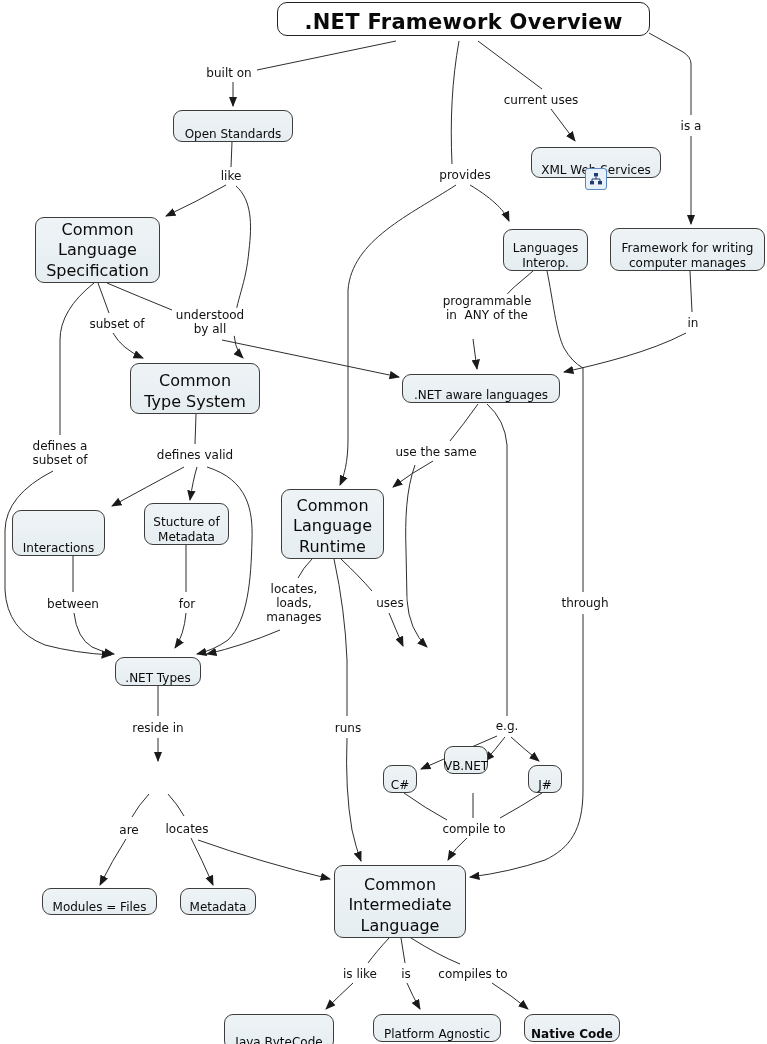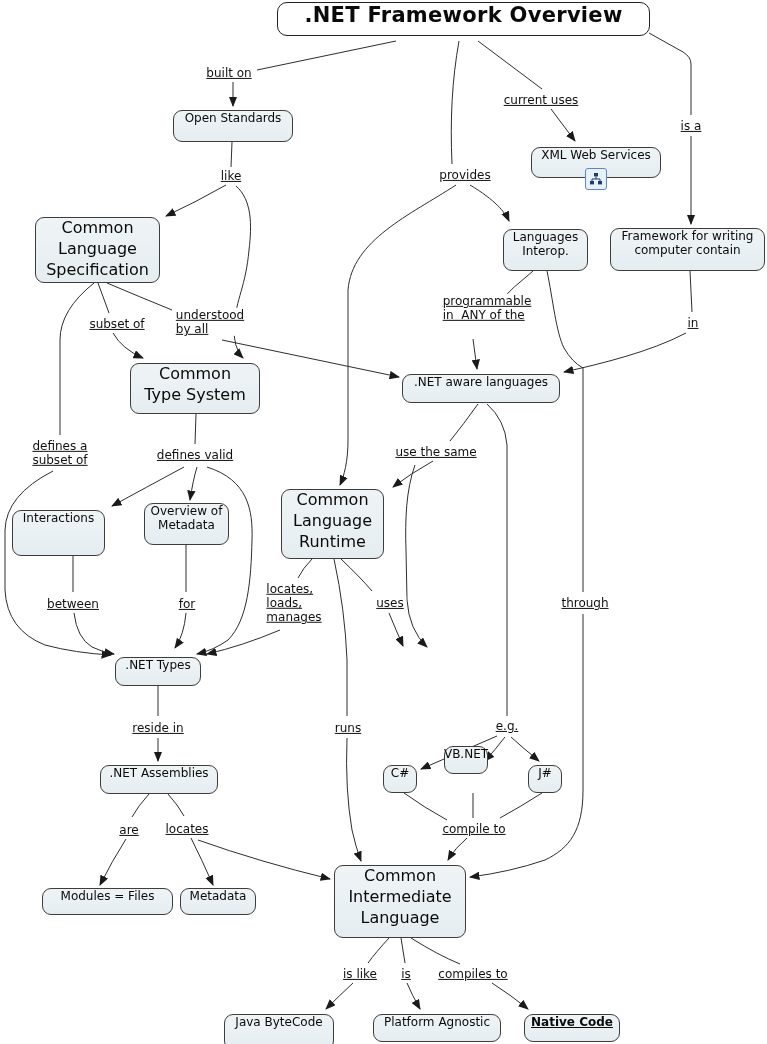--- a/index.html
+++ b/index.html
@@ -4,36 +4,36 @@
 <style>
   html,body{margin:0;padding:0;background:#fff;}
   #canvas{
     position:relative;width:767px;height:1044px;background:#ffffff;
     font-family:"DejaVu Sans","Liberation Sans",sans-serif;overflow:hidden;
   }
   #edges{position:absolute;left:0;top:0;z-index:1;}
   .llabel{
     position:absolute;z-index:2;transform:translate(-50%,-50%);
     background:#ffffff;color:#111;font-size:12px;line-height:1.18;
-    white-space:pre-line;padding:0 2px;text-decoration:underline;
+    text-align:center;white-space:pre-line;padding:0 2px;
   }
   .node{
     position:absolute;z-index:3;box-sizing:border-box;
     background:linear-gradient(180deg,#eef4f6 0%,#e6edf1 100%);
     border:1px solid #3d3d3d;border-radius:9px;
-    display:flex;align-items:flex-start;justify-content:center;
+    display:flex;align-items:flex-end;justify-content:center;
     color:#0a0a0a;font-size:12px;line-height:1.2;text-align:center;
   }
   .node span{white-space:pre-line;}
   .node.big{font-size:16px;line-height:1.3;}
   .node.titlebox{
     background:#ffffff;border:1.4px solid #222;border-radius:10px;
     font-weight:bold;font-size:21px;letter-spacing:.3px;
   }
-  .node.boldtext{font-weight:bold;text-decoration:underline;}
+  .node.boldtext{font-weight:bold;}
   .ws-icon{
     position:absolute;left:50%;bottom:-13px;transform:translateX(-50%);
     width:20px;height:20px;background:#e8f0fa;border:1px solid #5b87c5;
     border-radius:3px;display:flex;align-items:center;justify-content:center;
   }
 </style>
 </head>
 <body>
 
 <div id="canvas">
@@ -180,57 +180,54 @@
 Specification</span>
   </div>
 
   <div class="node" style="left:503px;top:229px;width:85px;height:42px">
     <span>Languages
 Interop.</span>
   </div>
 
   <div class="node" style="left:610px;top:228px;width:155px;height:43px">
     <span>Framework for writing
-computer contain</span>
+computer manages</span>
   </div>
 
   <div class="node big" style="left:130px;top:363px;width:130px;height:51px">
     <span>Common
 Type System</span>
   </div>
 
   <div class="node" style="left:402px;top:374px;width:158px;height:29px">
     <span>.NET aware languages</span>
   </div>
 
   <div class="node" style="left:12px;top:510px;width:93px;height:46px">
     <span>Interactions</span>
   </div>
 
   <div class="node" style="left:144px;top:503px;width:85px;height:42px">
-    <span>Overview of
+    <span>Stucture of
 Metadata</span>
   </div>
 
   <div class="node big" style="left:281px;top:489px;width:103px;height:70px">
     <span>Common
 Language
 Runtime</span>
   </div>
 
 
   <div class="node" style="left:115px;top:657px;width:86px;height:29px">
     <span>.NET Types</span>
   </div>
 
-  <div class="node" style="left:100px;top:765px;width:118px;height:29px">
-    <span>.NET Assemblies</span>
-  </div>
-
-  <div class="node" style="left:42px;top:888px;width:131px;height:27px">
+
+  <div class="node" style="left:42px;top:888px;width:115px;height:27px">
     <span>Modules = Files</span>
   </div>
 
   <div class="node" style="left:180px;top:888px;width:76px;height:27px">
     <span>Metadata</span>
   </div>
 
   <div class="node" style="left:383px;top:765px;width:34px;height:28px">
     <span>C#</span>
   </div>

